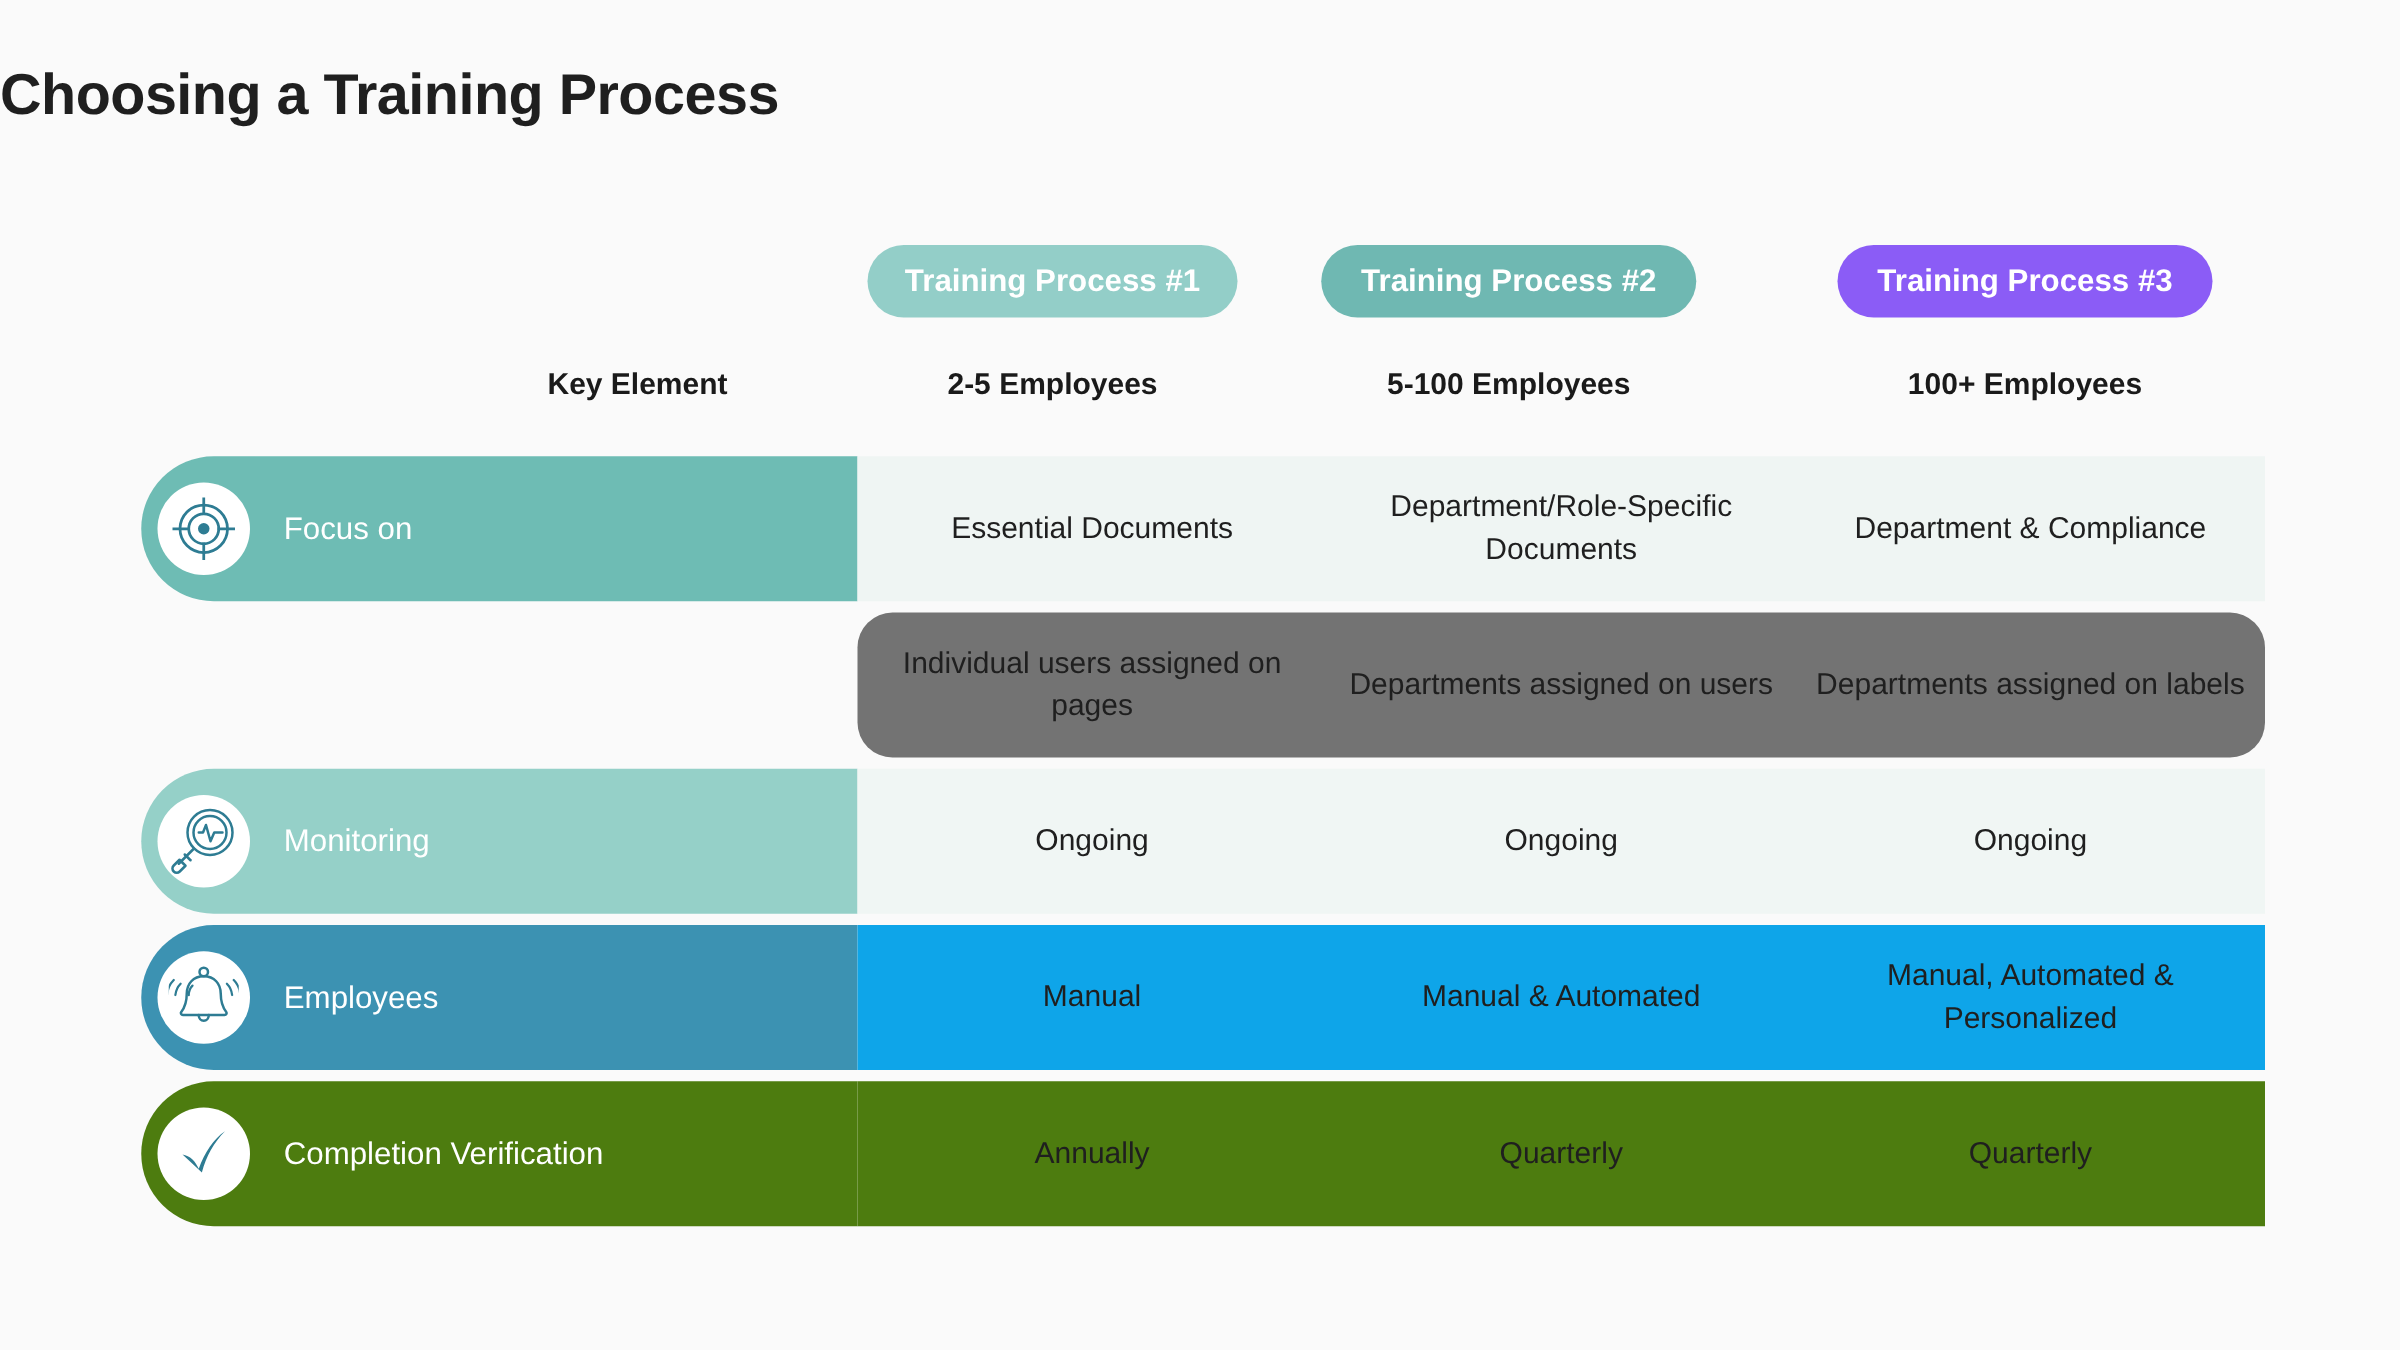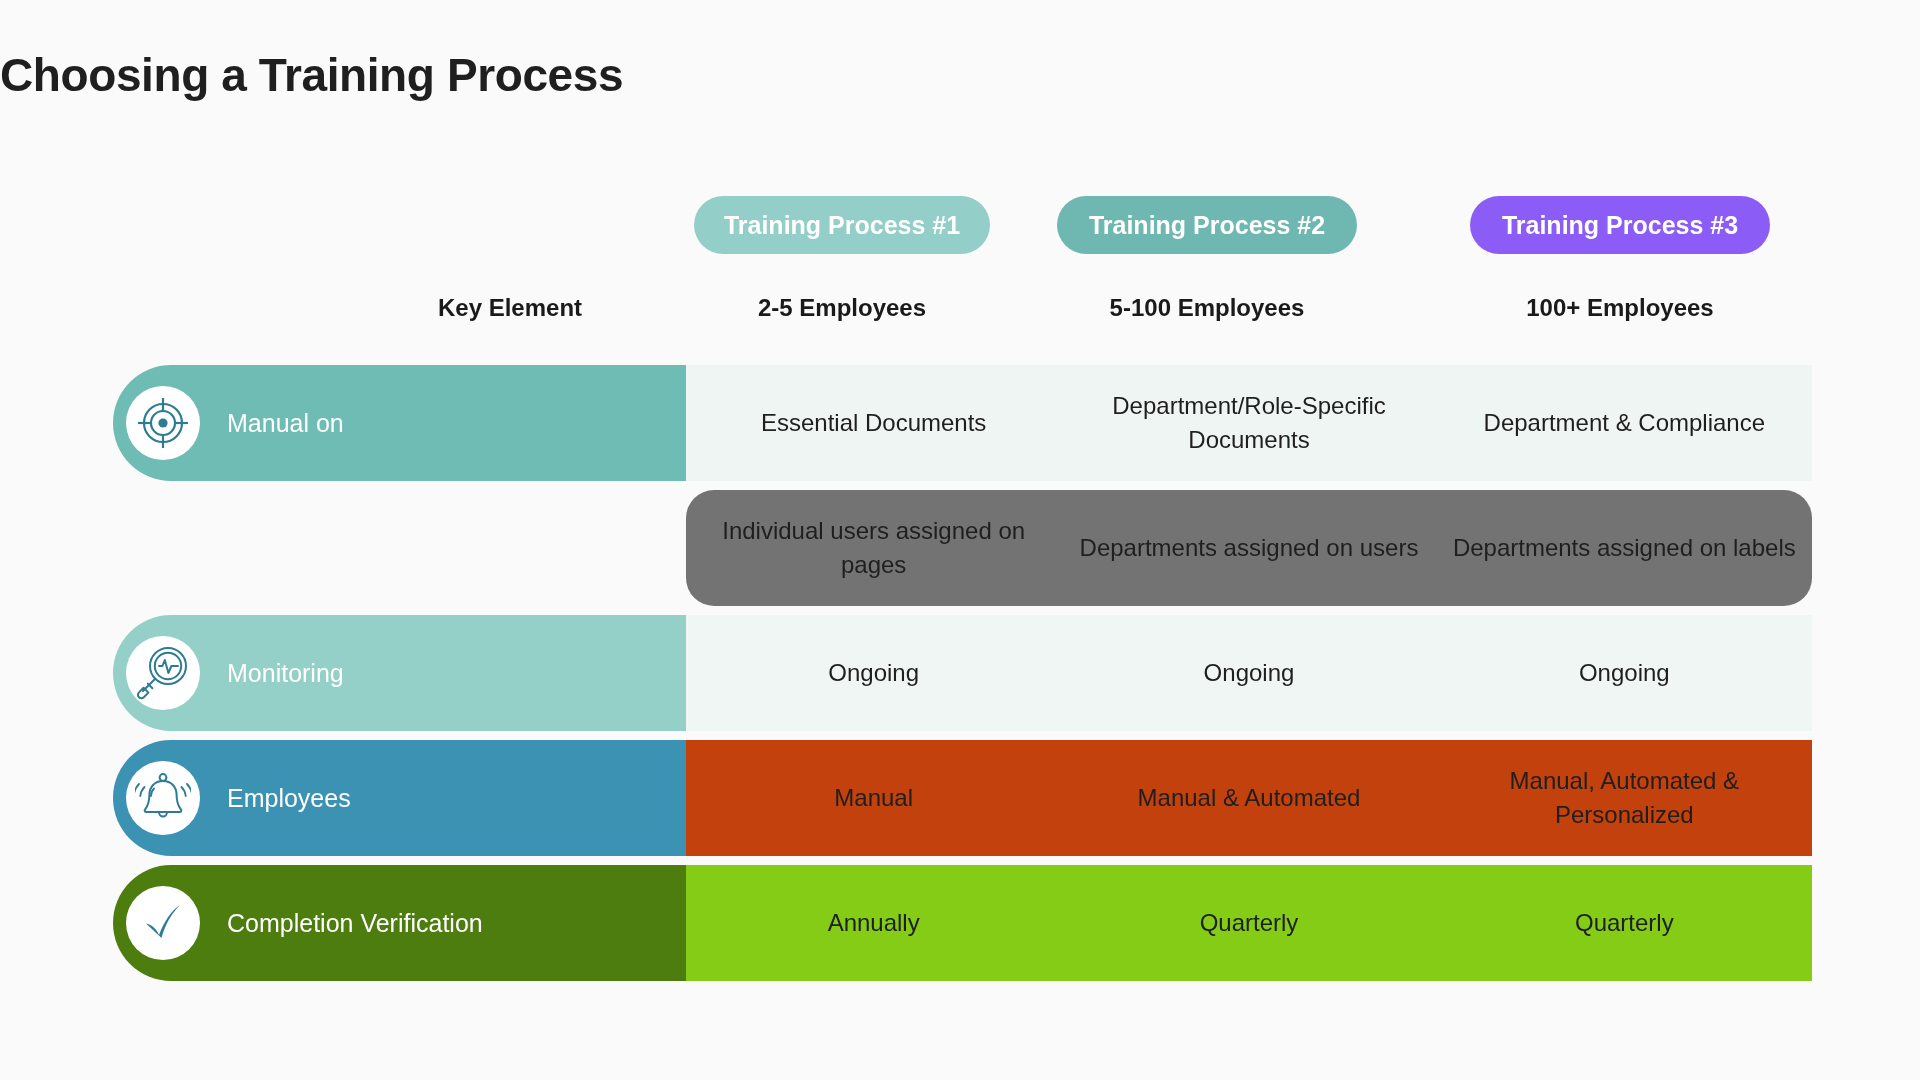--- a/index.html
+++ b/index.html
@@ -158,21 +158,21 @@
             <svg width="54" height="54" viewBox="0 0 54 54">
       <circle cx="27" cy="27" r="19" fill="none" stroke="#2E7C93" stroke-width="2.2"></circle>
       <circle cx="27" cy="27" r="12" fill="none" stroke="#2E7C93" stroke-width="2.2"></circle>
       <circle cx="27" cy="27" r="4.6" fill="#2E7C93"></circle>
       <line x1="27" y1="2" x2="27" y2="16" stroke="#2E7C93" stroke-width="2.2"></line>
       <line x1="27" y1="38" x2="27" y2="52" stroke="#2E7C93" stroke-width="2.2"></line>
       <line x1="2" y1="27" x2="16" y2="27" stroke="#2E7C93" stroke-width="2.2"></line>
       <line x1="38" y1="27" x2="52" y2="27" stroke="#2E7C93" stroke-width="2.2"></line>
     </svg>
           </div>
-          <div class="row-label">Manual on</div>
+          <div class="row-label">Focus on</div>
         </div>
         <div class="cells" style="background: rgb(239, 245, 243);">
           <div class="cell">Essential Documents</div>
           <div class="cell">Department/Role-Specific Documents</div>
           <div class="cell">Department &amp; Compliance</div>
         </div>
       </div>
       <div class="row">
         <div class="cells" style="background: #737373; border-radius: 28px;">
           <div class="cell">Individual users assigned on pages</div>
@@ -213,36 +213,36 @@
         <path d="M19 17.5c-2 2-3 4.4-3 7.6" stroke-width="1.8"></path>
         <path d="M9.5 16c-2.4 2.4-3.8 5.4-4.2 9" stroke-width="1.8"></path>
         <path d="M4 13c-3 3-4.8 6.8-5.2 11.4" stroke-width="1.8"></path>
         <path d="M46.5 16c2.4 2.4 3.8 5.4 4.2 9" stroke-width="1.8"></path>
         <path d="M52 13c3 3 4.8 6.8 5.2 11.4" stroke-width="1.8"></path>
       </g>
     </svg>
           </div>
           <div class="row-label">Employees</div>
         </div>
-        <div class="cells" style="background: #c2410c;">
+        <div class="cells" style="background: #0ea5e9;">
           <div class="cell">Manual</div>
           <div class="cell">Manual &amp; Automated</div>
           <div class="cell">Manual, Automated &amp; Personalized</div>
         </div>
       </div>
       <div class="row">
         <div class="label-band" style="background: #4d7c0f;">
           <div class="icon-circle">
             <svg width="46" height="46" viewBox="0 0 46 46">
       <path d="M6 23.5 C12 24.5 16.5 29 19 35 C24 21.5 31 11 40 5 C31 14 25 25 21.5 38 Z" fill="#2E7C93"></path>
     </svg>
           </div>
           <div class="row-label">Completion Verification</div>
         </div>
-        <div class="cells" style="background: #84cc16;">
+        <div class="cells" style="background: #4d7c0f;">
           <div class="cell">Annually</div>
           <div class="cell">Quarterly</div>
           <div class="cell">Quarterly</div>
         </div>
       </div>
     </div>
 
 </div>
 
 </body></html>

